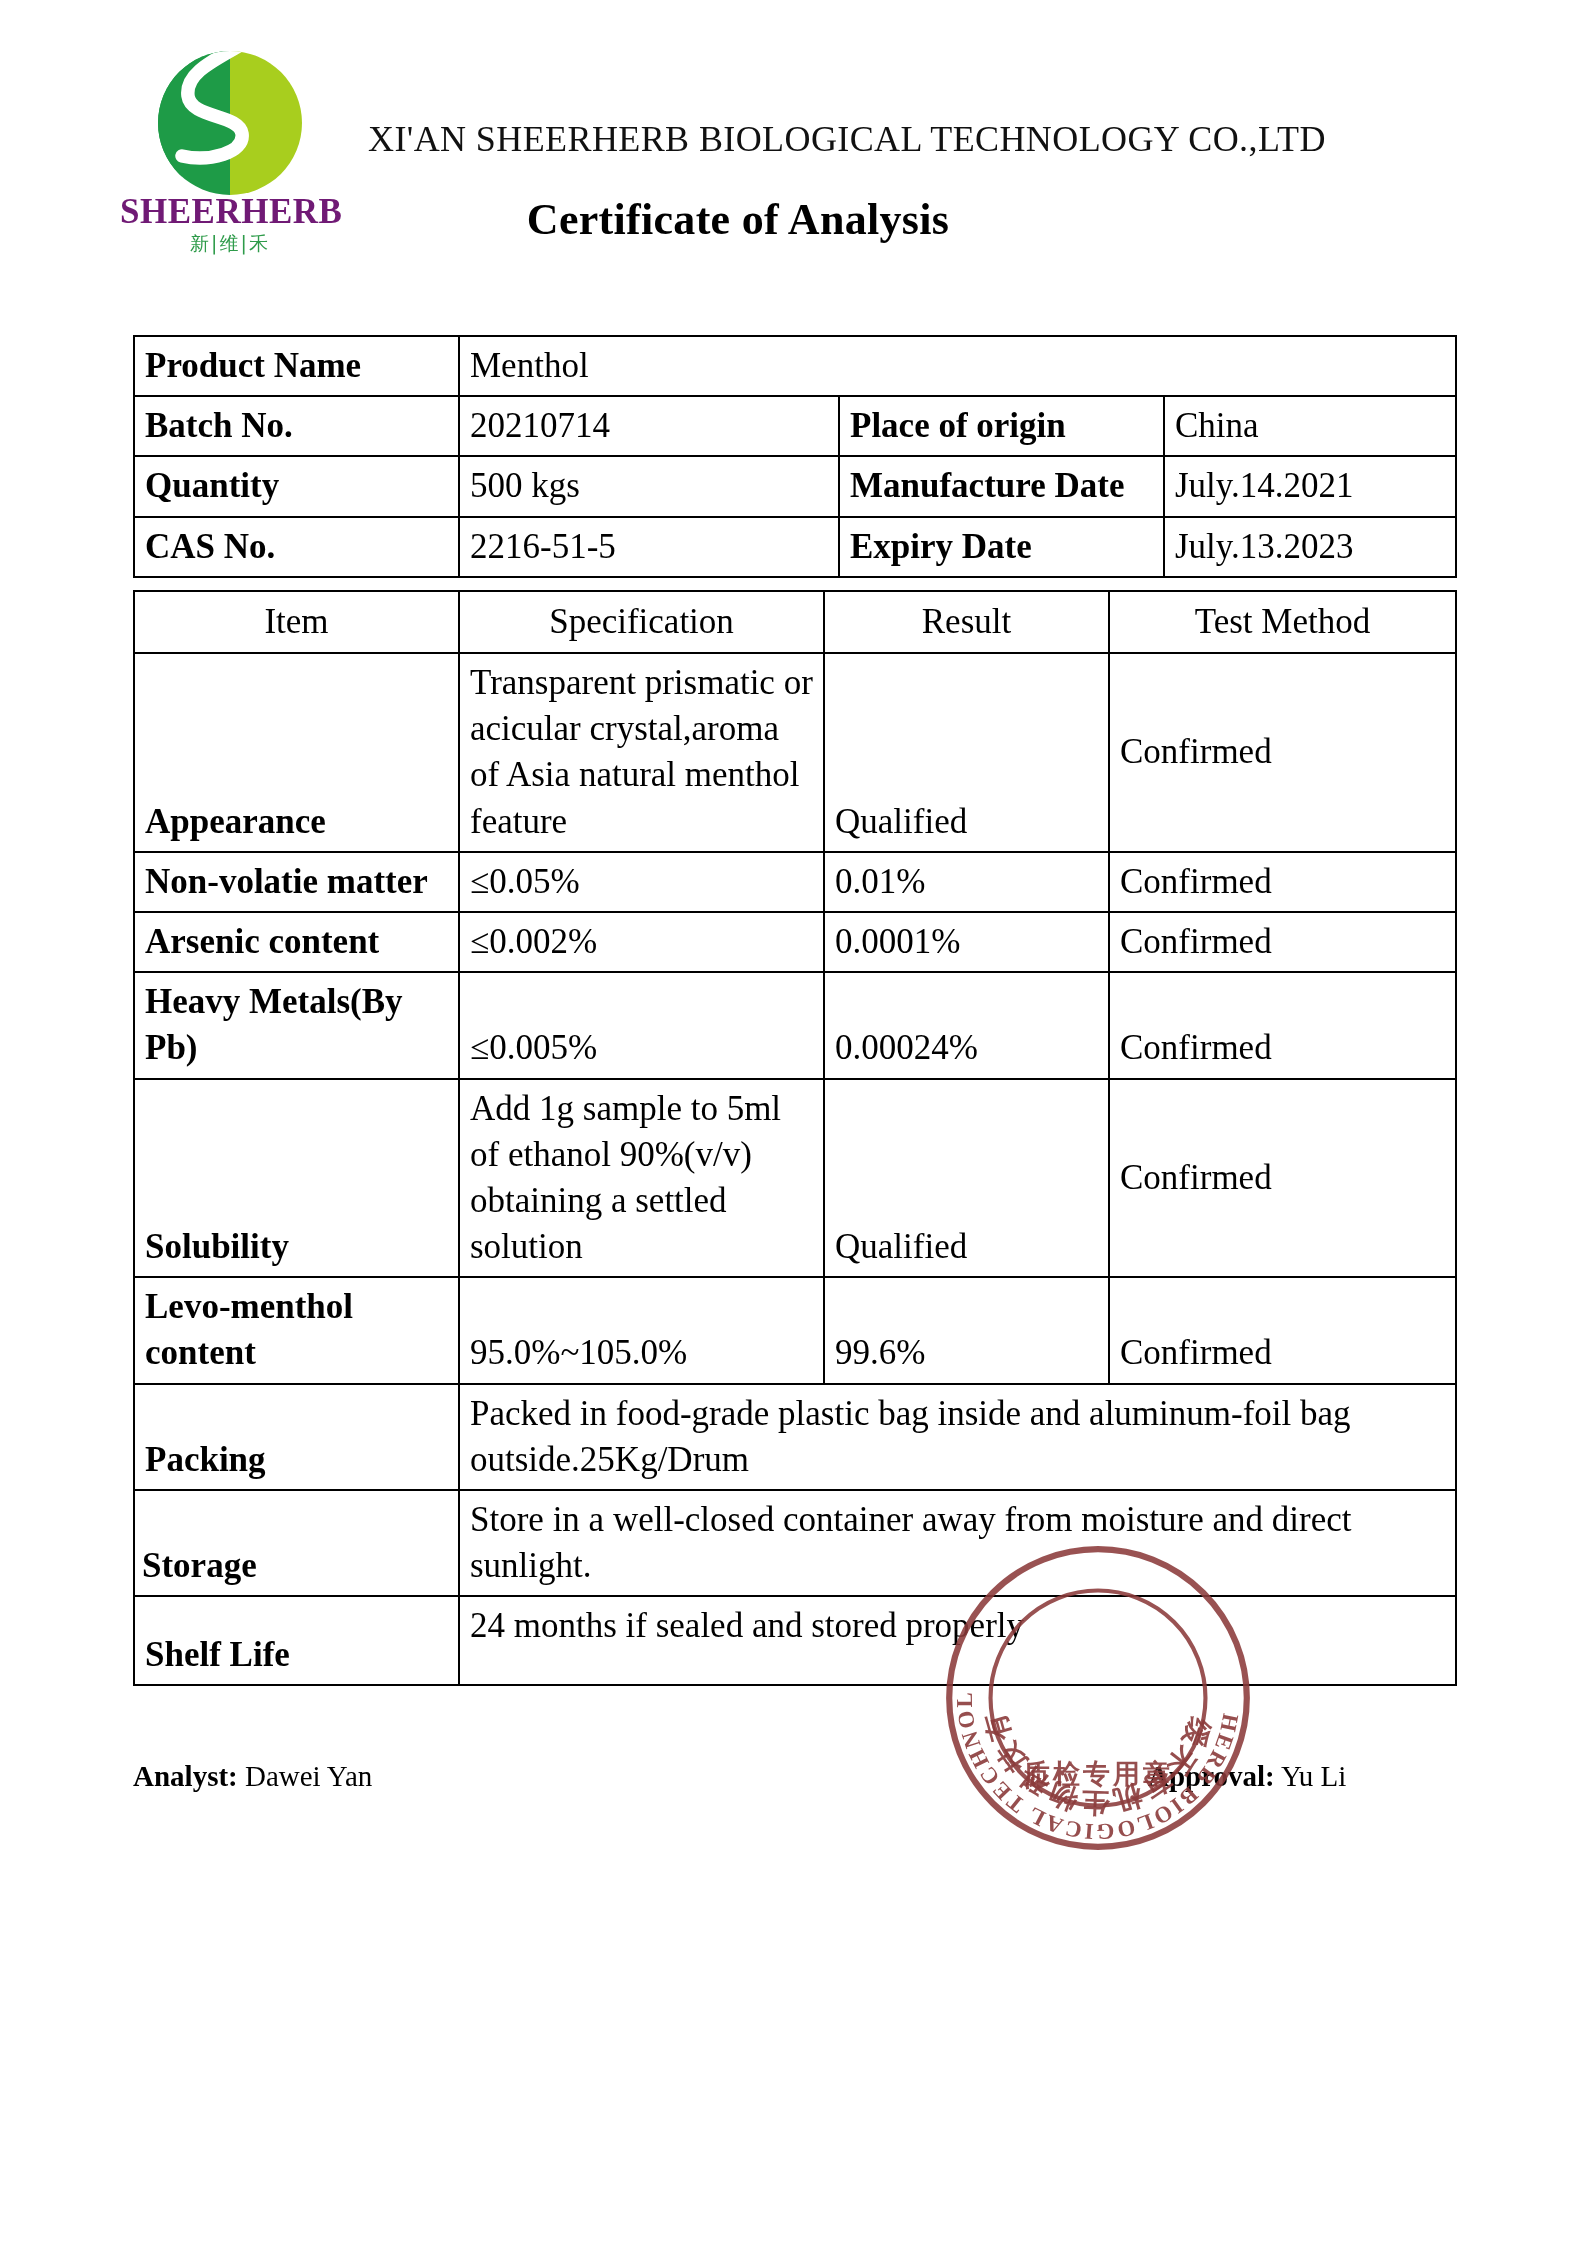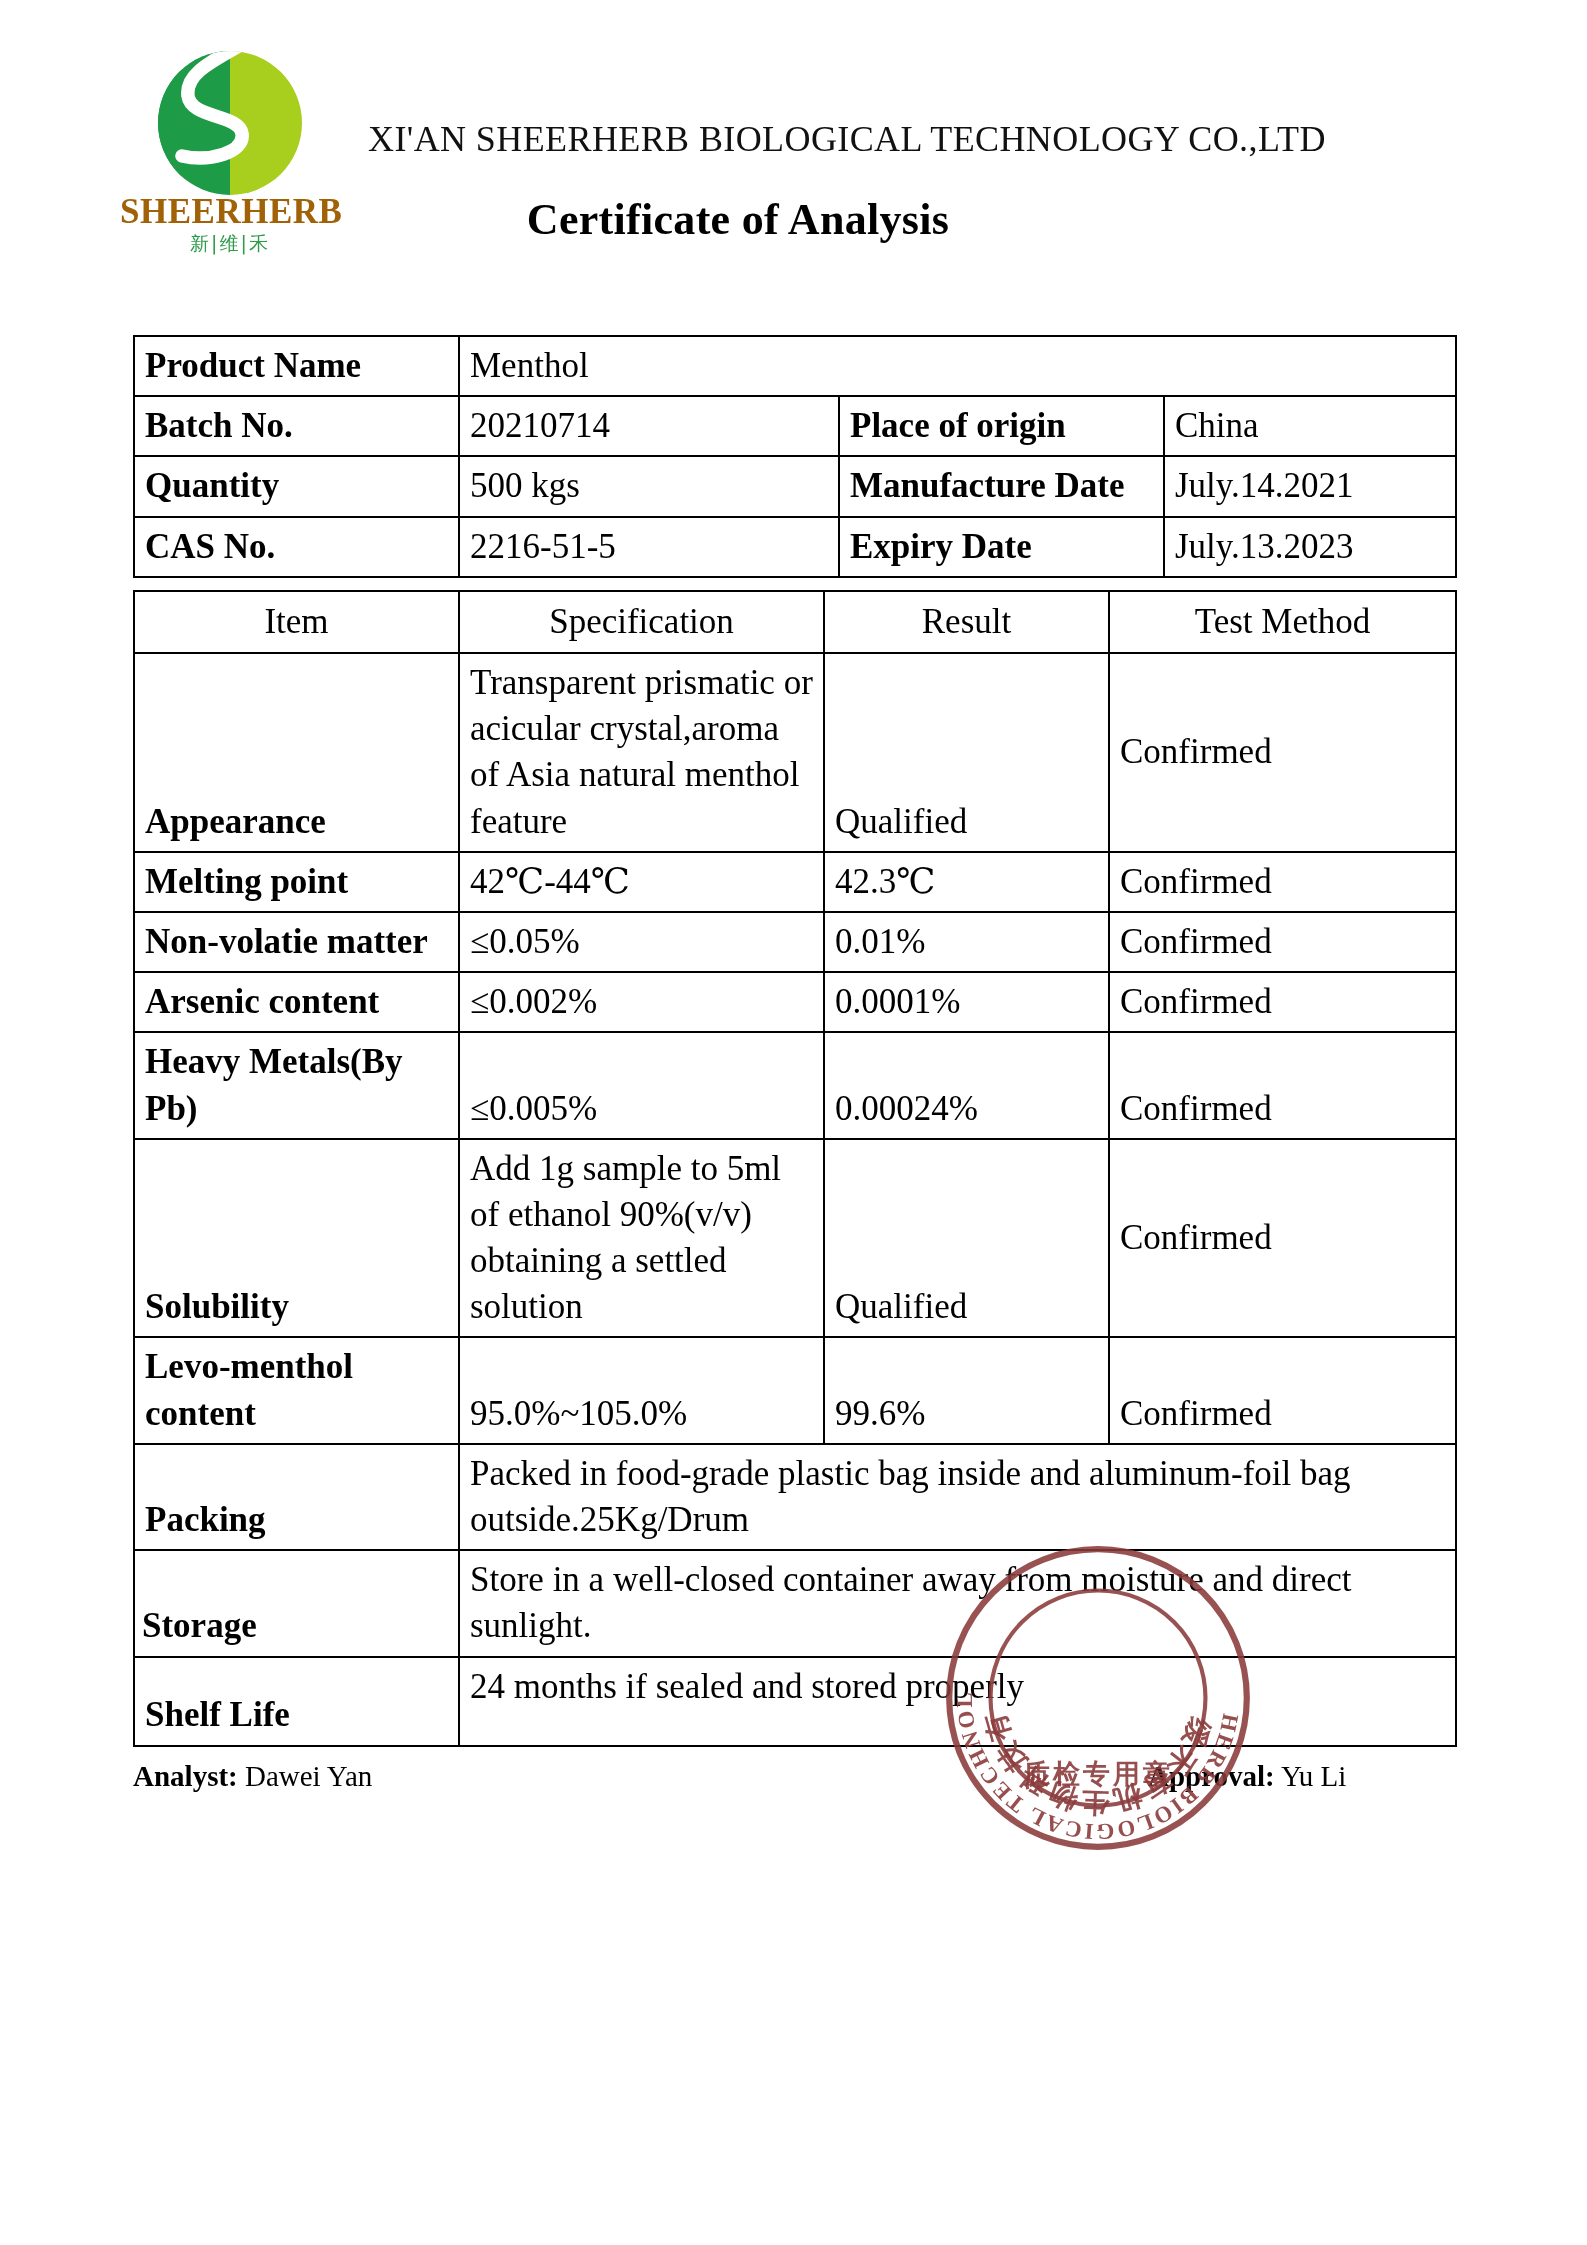--- a/index.html
+++ b/index.html
@@ -42,21 +42,21 @@
     width: 150px;
     height: 150px;
     margin: 0 auto;
     display: block;
   }
   .logo-word {
     font-family: "Liberation Serif", "DejaVu Serif", serif;
     font-size: 35px;
     font-weight: bold;
     letter-spacing: 0.5px;
-    color: #a16207;
+    color: #701a75;
     line-height: 1;
     margin-top: -4px;
   }
   .logo-cn {
     font-family: "DejaVu Sans", sans-serif;
     font-size: 19px;
     color: #2e9b4a;
     letter-spacing: 2px;
     margin-top: 5px;
     line-height: 1;
@@ -218,26 +218,20 @@
         <td>Result</td>
         <td>Test Method</td>
       </tr>
     <tr>
           <td class="lbl" style="vertical-align: bottom;">Appearance</td>
           <td style="vertical-align: top; height: 150px;">Transparent prismatic or acicular crystal,aroma of Asia natural menthol feature</td>
           <td>Qualified</td>
           <td style="vertical-align: middle;">Confirmed</td>
         </tr>
         <tr>
-          <td class="lbl" style="vertical-align: bottom;">Melting point</td>
-          <td style="vertical-align: bottom;">42℃-44℃</td>
-          <td>42.3℃</td>
-          <td>Confirmed</td>
-        </tr>
-        <tr>
           <td class="lbl" style="vertical-align: bottom;">Non-volatie matter</td>
           <td style="vertical-align: bottom;">≤0.05%</td>
           <td>0.01%</td>
           <td>Confirmed</td>
         </tr>
         <tr>
           <td class="lbl" style="vertical-align: bottom;">Arsenic content</td>
           <td style="vertical-align: bottom;">≤0.002%</td>
           <td>0.0001%</td>
           <td>Confirmed</td>

